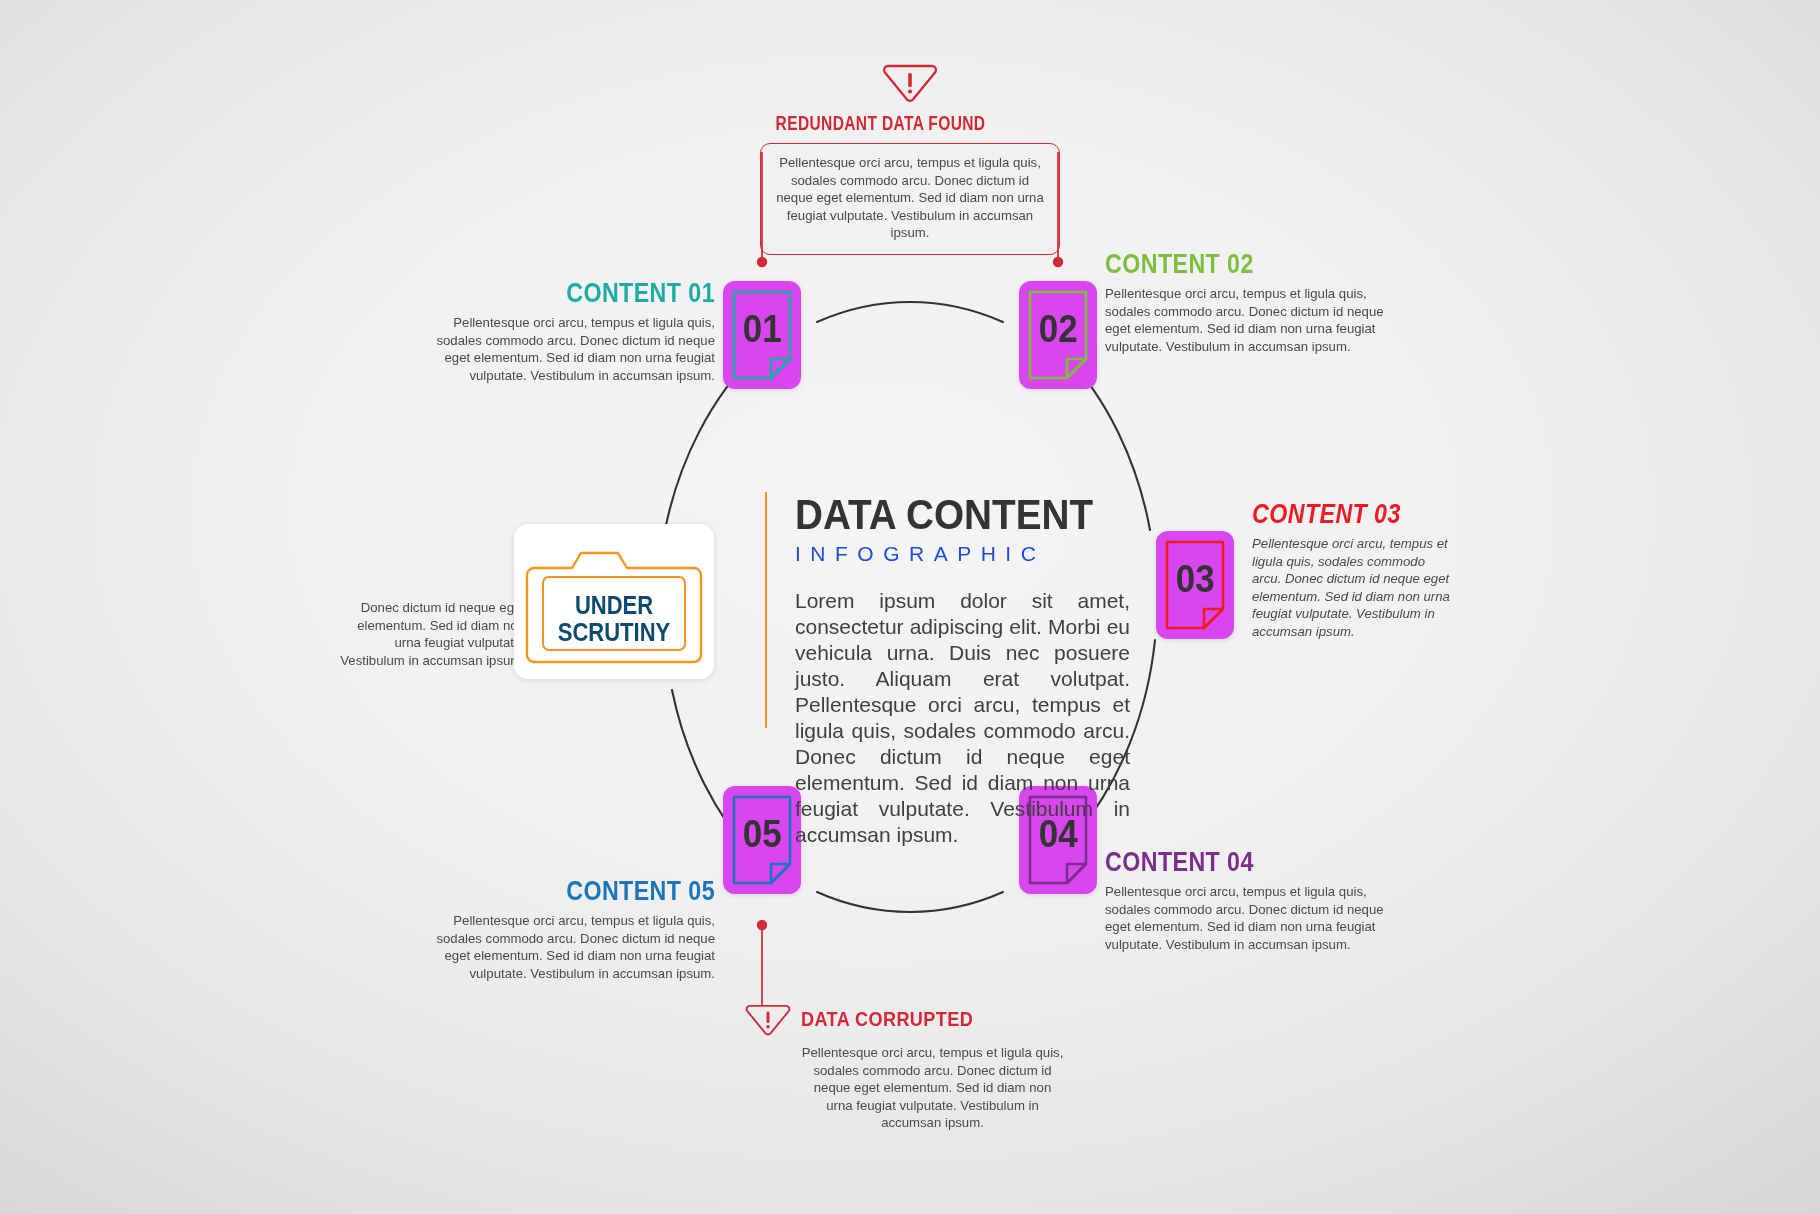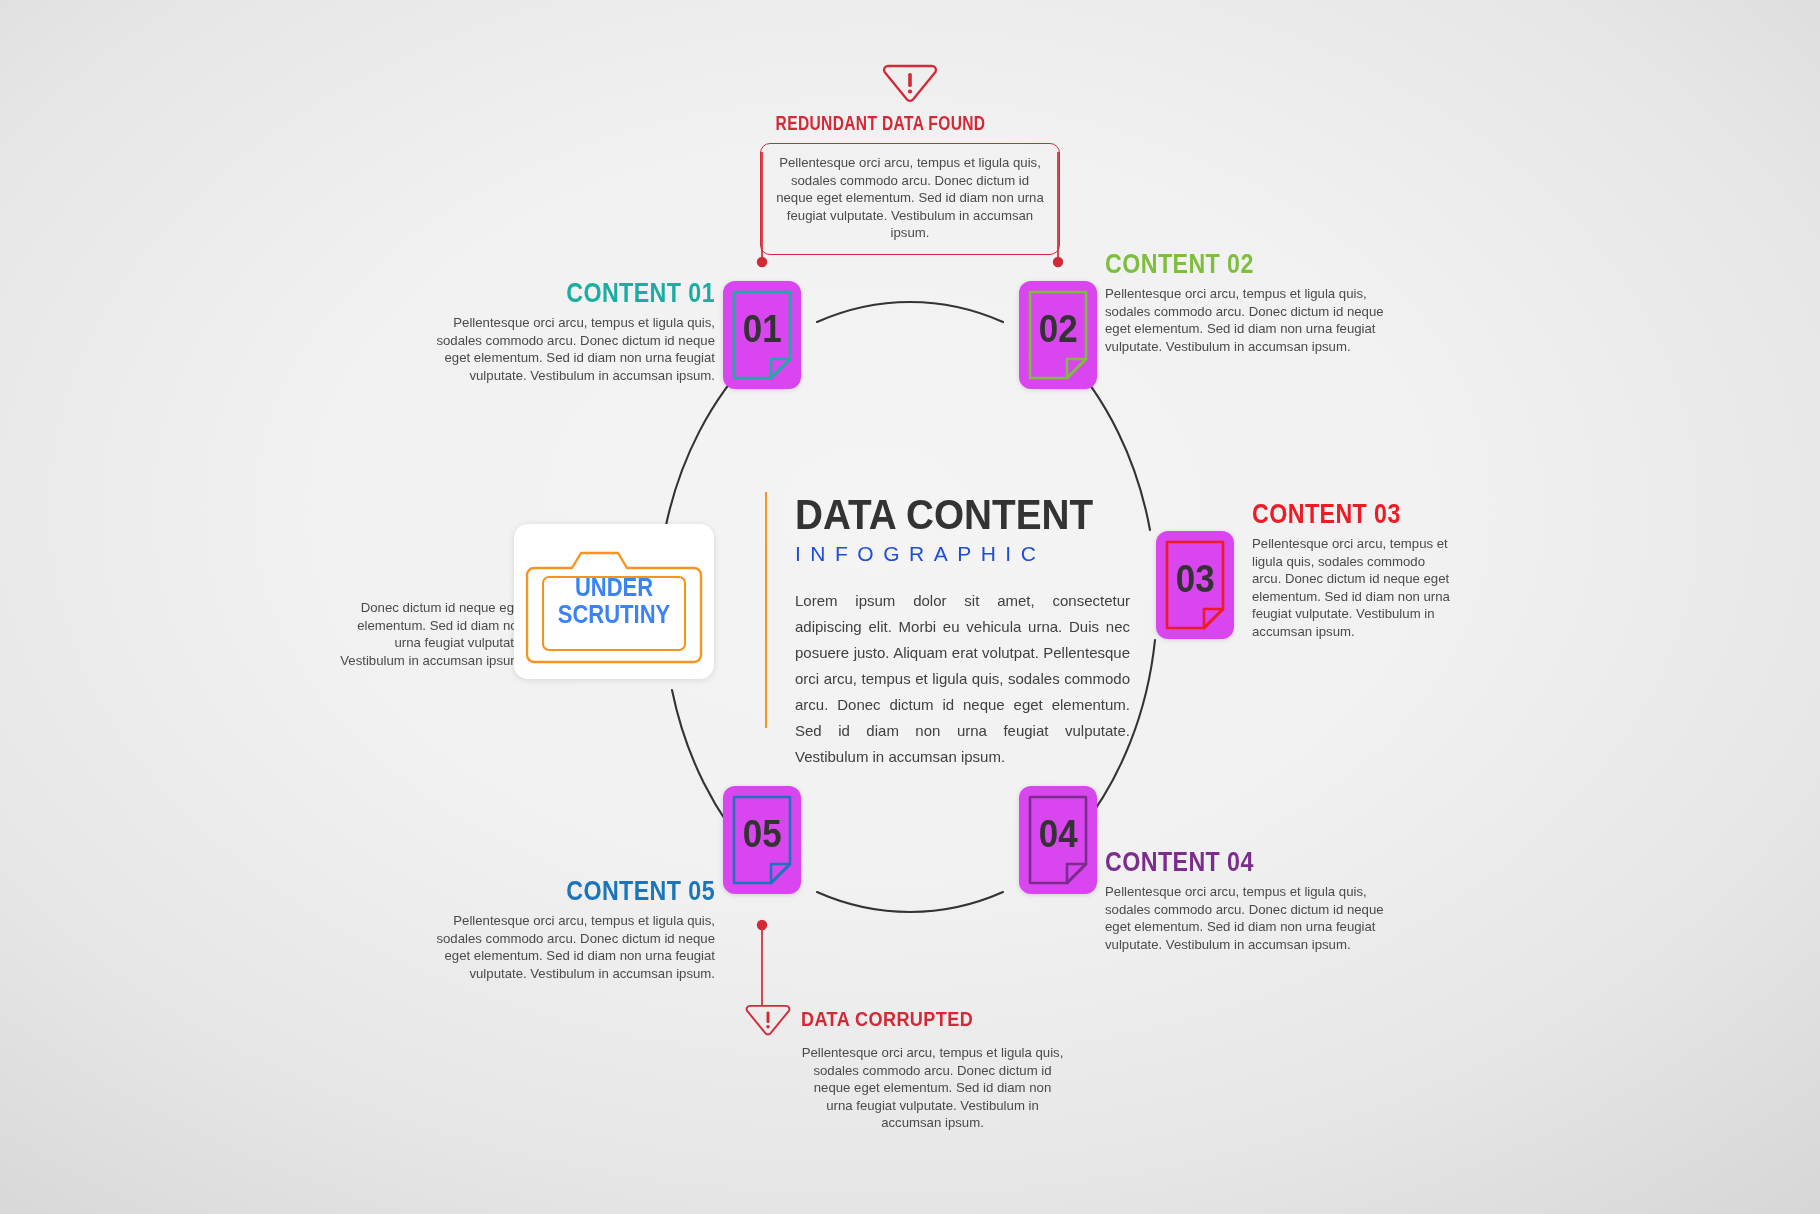--- a/index.html
+++ b/index.html
@@ -58,33 +58,33 @@
   #center h1{
     margin:0;font-family:"Liberation Sans Narrow","Liberation Sans",sans-serif;
     font-weight:700;font-size:43px;letter-spacing:0px;color:#333;
     transform:scaleX(.9);transform-origin:left center;white-space:nowrap;
   }
   #center h2{
     margin:3px 0 0 0;font-family:"Liberation Sans","DejaVu Sans",sans-serif;
     font-weight:400;font-size:21px;letter-spacing:9.5px;color:#1d4ed8;white-space:nowrap;
   }
   #center p{
-    margin:22px 0 0 0;font-size:15px;line-height:26px;color:#404040;text-align:justify;
+    margin:22px 0 0 0;font-size:21px;line-height:26px;color:#404040;text-align:justify;
   }
 
   
   #folder{
     position:absolute;left:514px;top:524px;width:200px;height:155px;
     background:#fff;border-radius:14px;box-shadow:0 1px 6px rgba(0,0,0,.12);
   }
   #folder .fsvg{position:absolute;left:0;top:0;}
   #folder .flabel{
-    position:absolute;left:0;top:50px;width:200px;text-align:center;
+    position:absolute;left:0;top:68px;width:200px;text-align:center;
     font-family:"Liberation Sans Narrow","Liberation Sans",sans-serif;
-    font-weight:700;font-size:25px;line-height:27px;color:#3b82f6;
+    font-weight:700;font-size:25px;line-height:27px;color:#0c4a6e;
   }
   #folder .flabel span{display:block;transform:scaleX(.88);}
 
   
   .alert-title{
     font-size:21px;line-height:22px;color:#D32836;
   }
   #alert-top{position:absolute;left:700px;top:60px;width:420px;text-align:center;}
   #alert-top .atitle{margin:8px 0 0 0;}
   #alert-top .atitle span{display:inline-block;transform:scaleX(.86);}
@@ -162,21 +162,21 @@
     <div class="body-sm">Pellentesque orci arcu, tempus et ligula quis, sodales commodo arcu. Donec dictum id neque eget elementum. Sed id diam non urna feugiat vulputate. Vestibulum in accumsan ipsum.</div>
   </div>
   <div class="card" style="left:1019px;top:281px;">
     <svg class="docsvg" width="78" height="108" viewBox="0 0 78 108">
       <path d="M11 11 H67 V78 L48 97 H11 Z" fill="none" stroke="#7DBE3C" stroke-width="2.6" stroke-linejoin="round"></path>
       <path d="M48 97 V78 H67 Z" fill="none" stroke="#7DBE3C" stroke-width="2.6" stroke-linejoin="round"></path>
     </svg>
     <span class="num">02</span>
   </div>
 
-  <div class="block right" style="left:1252px;top:500px;width:200px;">
+  <div class="block right" style="left:1252px;top:500px;width:200px;font-style:italic;">
     <div class="title hd" style="color:#ED1C24;">CONTENT 03</div>
     <div class="body-sm">Pellentesque orci arcu, tempus et ligula quis, sodales commodo arcu. Donec dictum id neque eget elementum. Sed id diam non urna feugiat vulputate. Vestibulum in accumsan ipsum.</div>
   </div>
   <div class="card" style="left:1156px;top:531px;">
     <svg class="docsvg" width="78" height="108" viewBox="0 0 78 108">
       <path d="M11 11 H67 V78 L48 97 H11 Z" fill="none" stroke="#ED1C24" stroke-width="2.6" stroke-linejoin="round"></path>
       <path d="M48 97 V78 H67 Z" fill="none" stroke="#ED1C24" stroke-width="2.6" stroke-linejoin="round"></path>
     </svg>
     <span class="num">03</span>
   </div>

